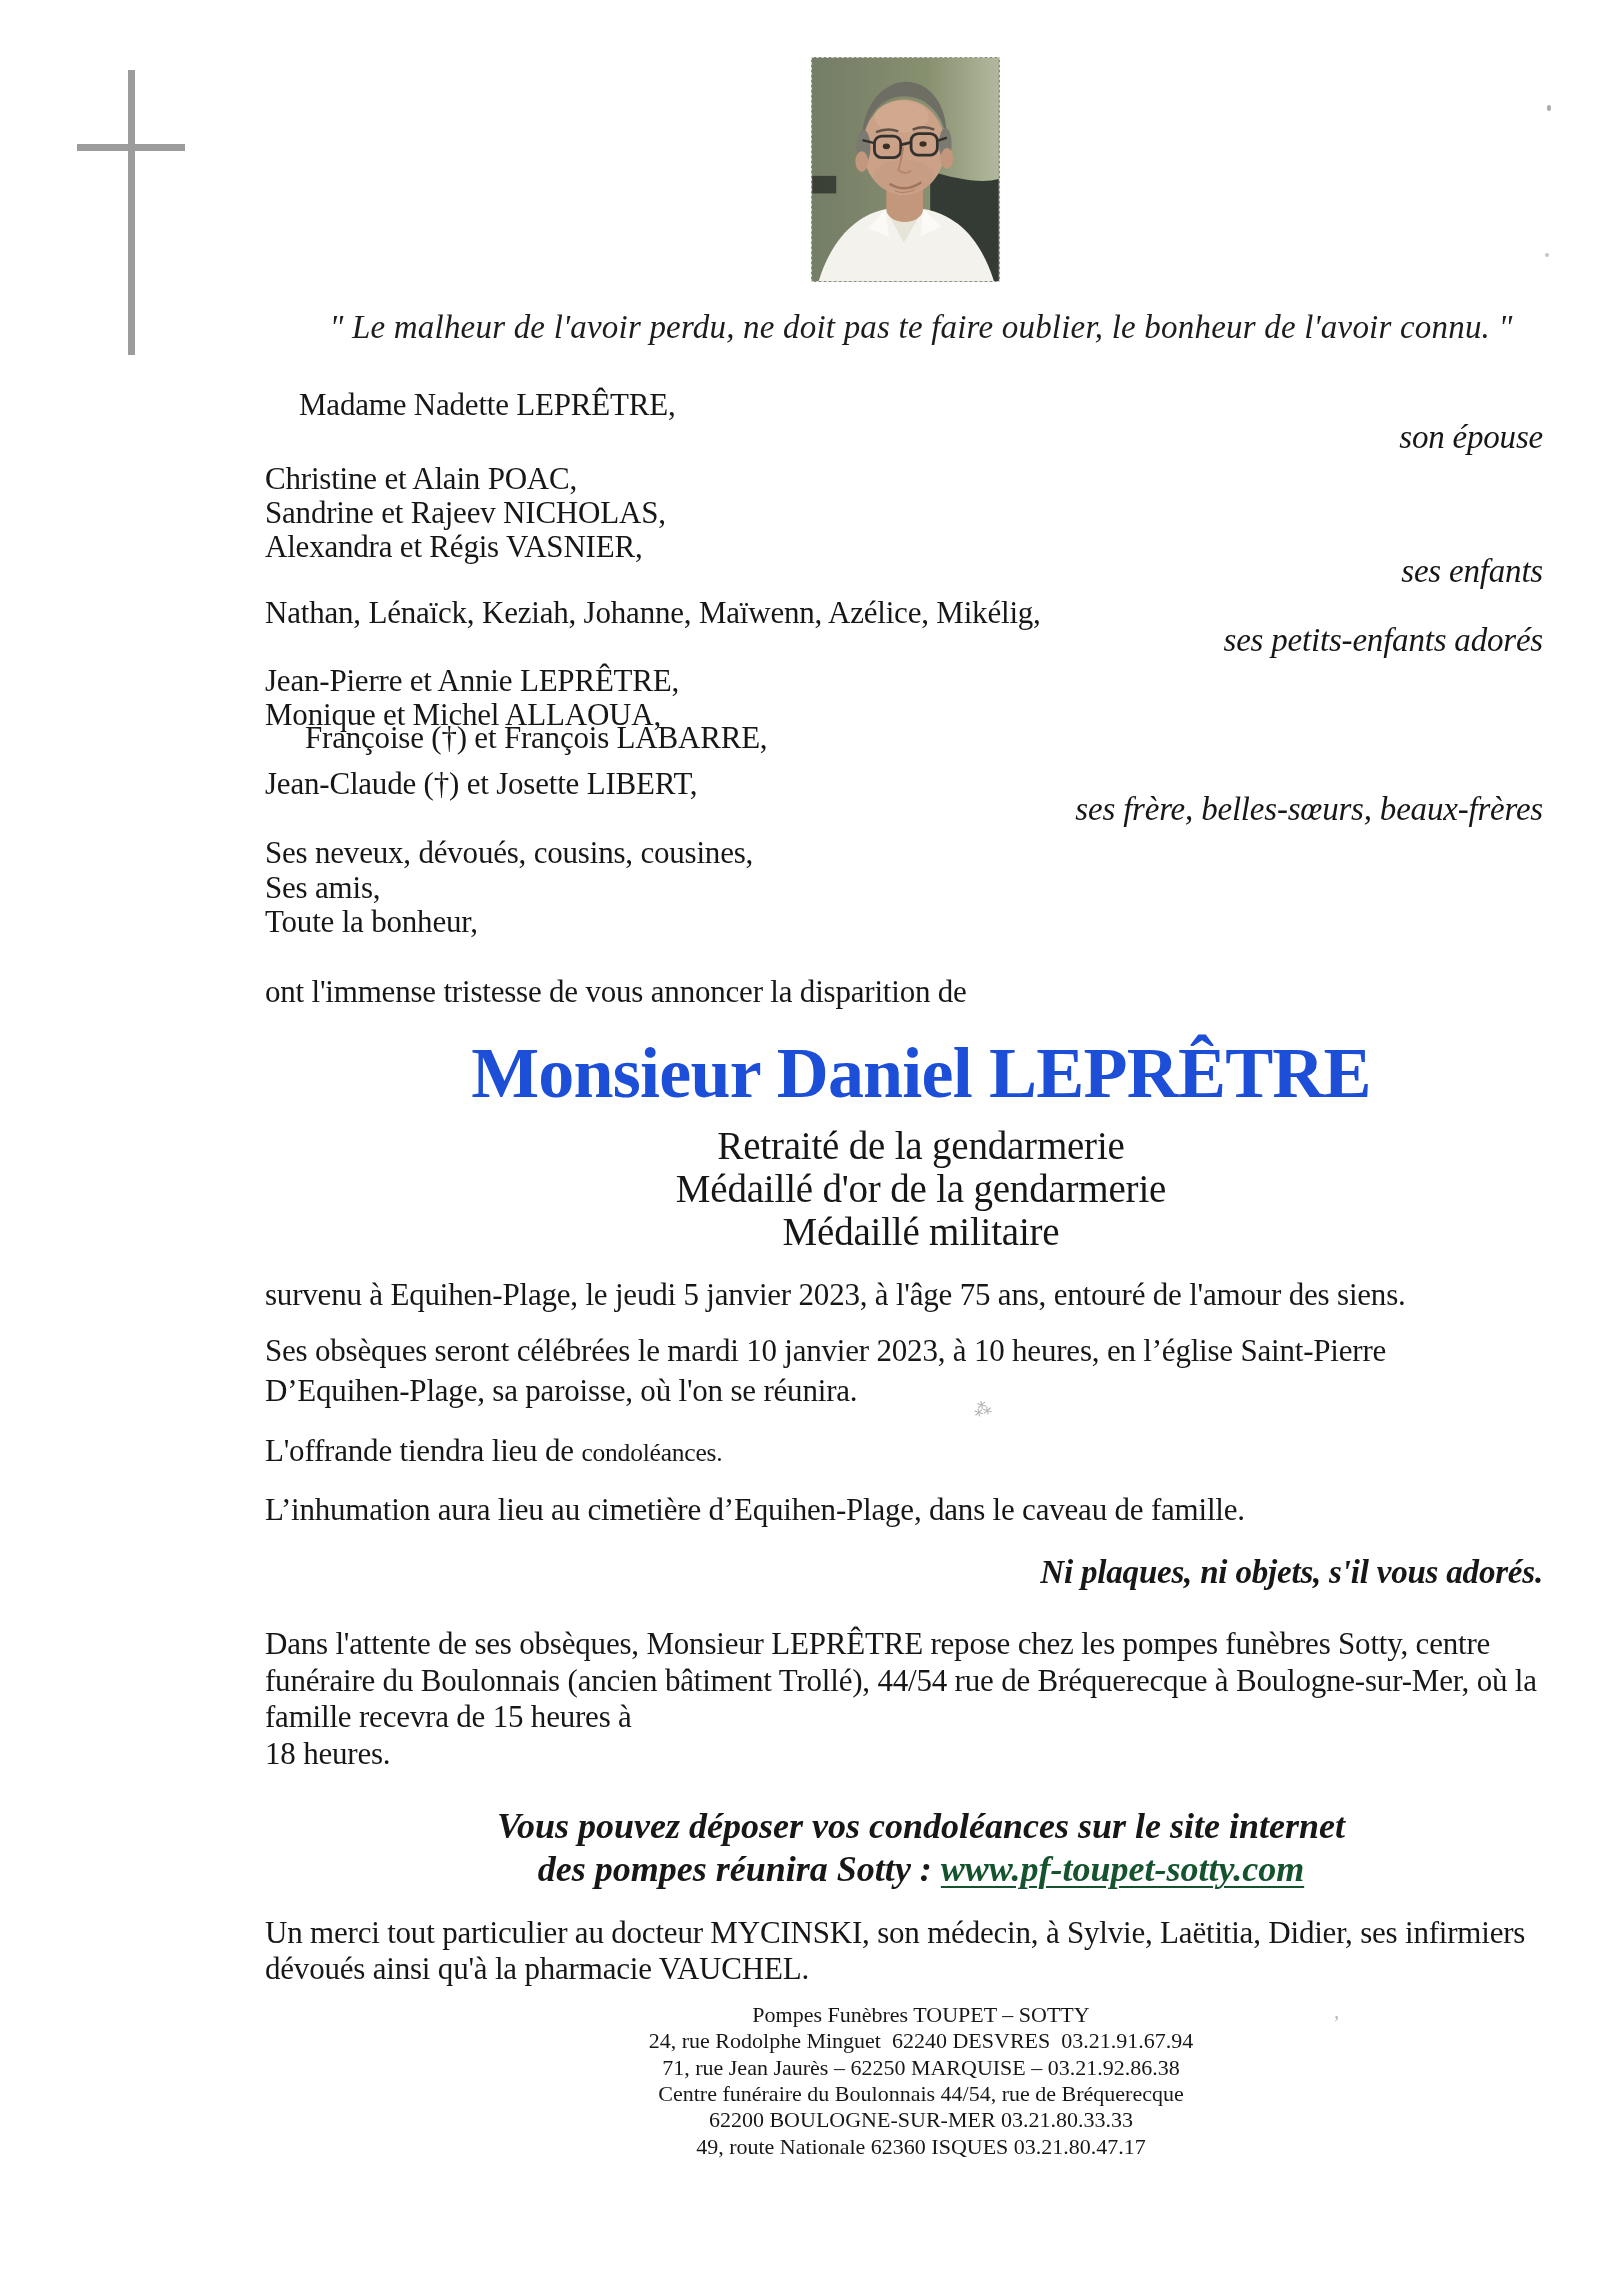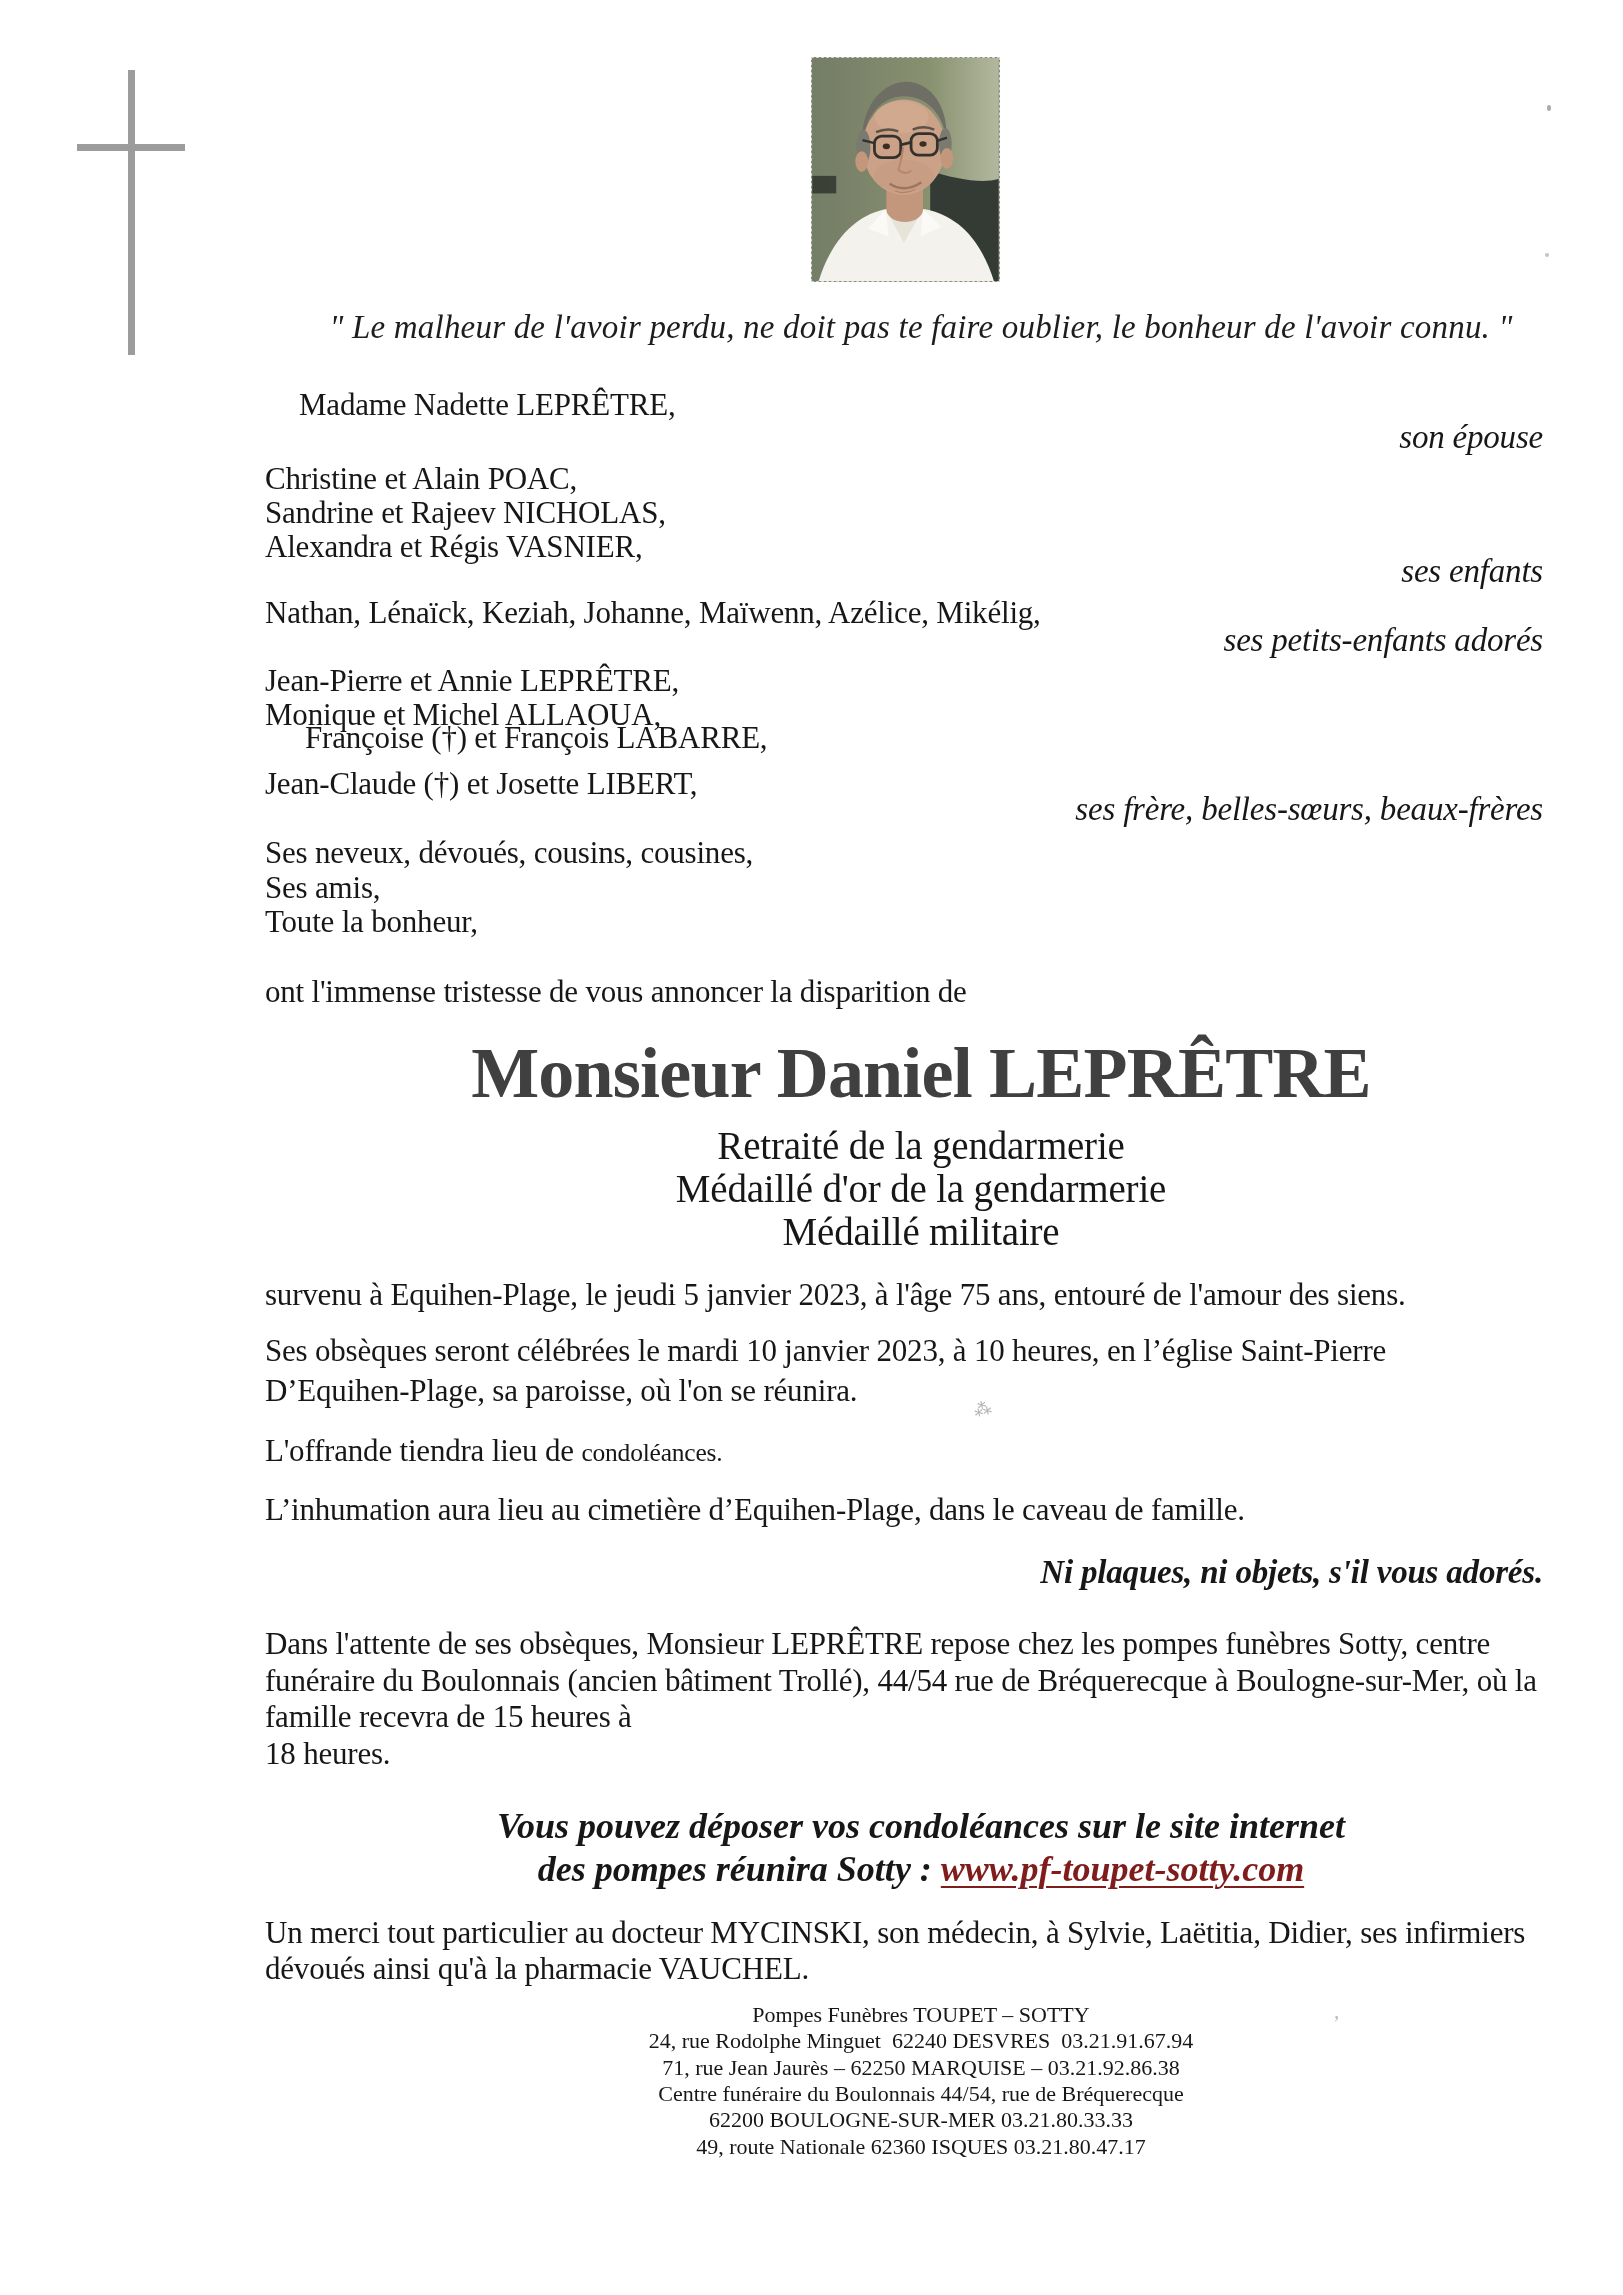--- a/index.html
+++ b/index.html
@@ -10,27 +10,27 @@
   }
   .line{
     position:absolute;white-space:pre;font-size:31px;letter-spacing:-0.2px;
     line-height:1.15;color:#171717;
   }
   .left{left:265px;}
   .rightal{right:81px;text-align:right;}
   .colcenter{left:265px;width:1312px;text-align:center;}
   .italic{font-style:italic;font-size:33px;text-align:right;}
   .quote{font-style:italic;font-size:33px;letter-spacing:0.2px;color:#1d1d1d;}
-  .big-title{font-size:72px;font-weight:bold;letter-spacing:-0.8px;color:#404040;}
+  .big-title{font-size:72px;font-weight:bold;letter-spacing:-0.8px;color:#1d4ed8;}
   .subtitle{font-size:39px;letter-spacing:-0.2px;}
   .bolditalic{font-weight:bold;font-style:italic;font-size:33px;}
   .condol-line{font-weight:bold;font-style:italic;font-size:36px;letter-spacing:0;}
   .small-inline{font-size:25.5px;}
   .footer-line{font-size:22px;letter-spacing:0;}
-  .url-link{color:#7f1d1d;text-decoration:underline;text-decoration-thickness:2.4px;text-underline-offset:4.8px;cursor:pointer;}
+  .url-link{color:#14532d;text-decoration:underline;text-decoration-thickness:2.4px;text-underline-offset:4.8px;cursor:pointer;}
   
   .cross-v{position:absolute;left:128px;top:70px;width:7.2px;height:285px;background:#9c9c9c;}
   .cross-h{position:absolute;left:77px;top:144px;width:108px;height:7.2px;background:#9c9c9c;}
   
   .photo{
     position:absolute;left:811px;top:57px;width:187px;height:223px;
     border:1.6px dashed #d2d2cf;box-sizing:content-box;background:#81886f;
   }
   .photo svg{display:block;}
   

